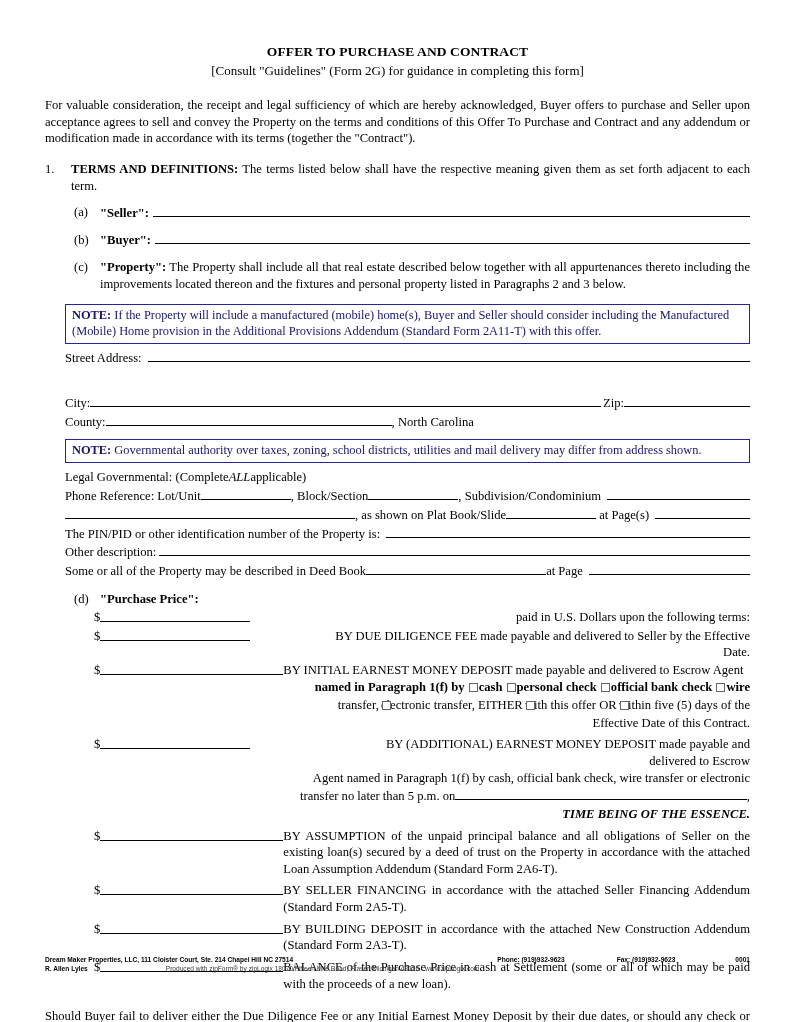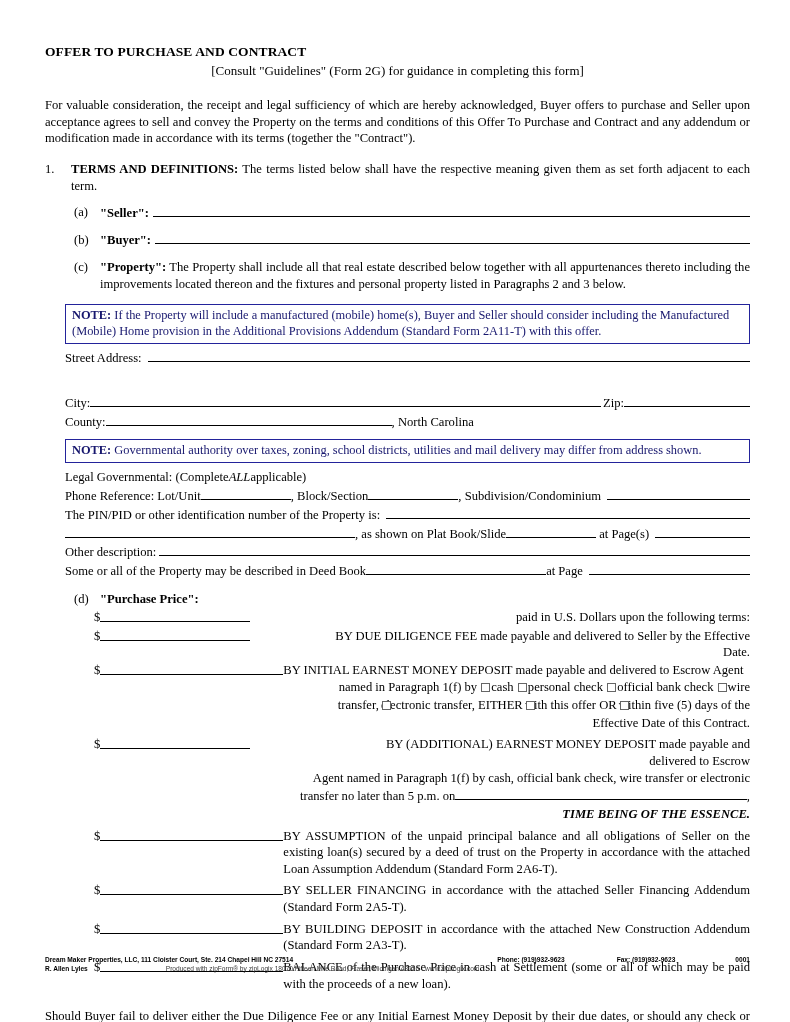--- a/index.html
+++ b/index.html
@@ -15,20 +15,21 @@
     position: relative;
     width: 790px;
     height: 1022px;
     margin: 0 auto;
     background: #ffffff;
     box-sizing: border-box;
     padding: 44px 40px 0 45px;
     overflow: hidden;
   }
   .doc-title {
+    text-align: center;
     font-weight: bold;
     font-size: 13.5px;
     letter-spacing: 0.1px;
     line-height: 1.25;
   }
   .doc-subtitle {
     text-align: center;
     font-size: 13px;
     line-height: 1.3;
     margin-top: 2px;
@@ -277,31 +278,31 @@
     </div>
     <div class="legal-line">
       <span>Phone Reference: Lot/Unit</span>
       <span style="flex:0 0 90px;border-bottom:1px solid #000;height:0.9em;"></span>
       <span>, Block/Section</span>
       <span style="flex:0 0 90px;border-bottom:1px solid #000;height:0.9em;"></span>
       <span>, Subdivision/Condominium</span>
       <span class="grow" style="margin-left:6px;"></span>
     </div>
     <div class="legal-line">
-      <span>The PIN/PID or other identification number of the Property is:</span>
-      <span class="grow" style="margin-left:6px;"></span>
-    </div>
-    <div class="legal-line">
       <span style="flex:0 0 290px;border-bottom:1px solid #000;height:0.9em;"></span>
       <span>, as shown on Plat Book/Slide</span>
       <span style="flex:0 0 90px;border-bottom:1px solid #000;height:0.9em;"></span>
       <span style="margin-left:3px;">at Page(s)</span>
       <span class="grow" style="margin-left:6px;"></span>
     </div>
     <div class="legal-line">
+      <span>The PIN/PID or other identification number of the Property is:</span>
+      <span class="grow" style="margin-left:6px;"></span>
+    </div>
+    <div class="legal-line">
       <span>Other description:</span>
       <span class="grow" style="margin-left:3px;"></span>
     </div>
     <div class="legal-line">
       <span>Some or all of the Property may be described in Deed Book</span>
       <span style="flex:0 0 180px;border-bottom:1px solid #000;height:0.9em;"></span>
       <span>at Page</span>
       <span class="grow" style="margin-left:6px;"></span>
     </div>
   </div>
@@ -318,21 +319,21 @@
 
   <div class="pp-row">
     <div class="amt"><span>$</span><span class="money-rule" style="width:150px;"></span></div>
     <div class="txt nojust" style="margin-left:74px;">BY DUE DILIGENCE FEE made payable and delivered to Seller by the Effective Date.</div>
   </div>
 
   <div class="pp-row" style="margin-top:1px;">
     <div class="amt"><span>$</span><span class="money-rule" style="width:183px;"></span></div>
     <div class="txt">BY INITIAL EARNEST MONEY DEPOSIT made payable and delivered to   Escrow Agent</div>
   </div>
-  <div class="pp-row" style="margin-top:1px;margin-left:255px;">
+  <div class="pp-row" style="margin-top:1px;margin-left:255px;font-weight:bold;">
     <div class="txt nojust" style="white-space:nowrap;">
       <span>named in Paragraph 1(f) by </span><span class="cbox"></span><span>cash</span>
       <span class="cbox"></span><span>personal check</span>
       <span class="cbox"></span><span>official bank check</span>
       <span class="cbox"></span><span>wire</span>
     </div>
   </div>
   <div class="pp-row" style="margin-top:1px;margin-left:255px;">
     <div class="txt nojust" style="white-space:nowrap;">
       <span>transfer, </span><span class="cbox cbox-overlap"></span><span>electronic transfer, EITHER </span><span class="cbox cbox-overlap"></span><span>with this offer OR </span><span class="cbox cbox-overlap"></span><span>within five (5) days of the</span>

